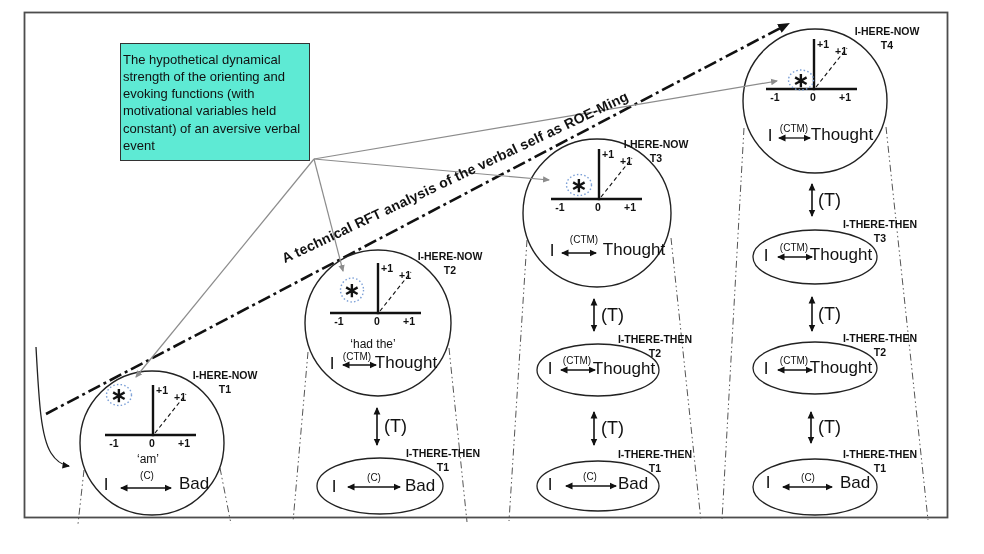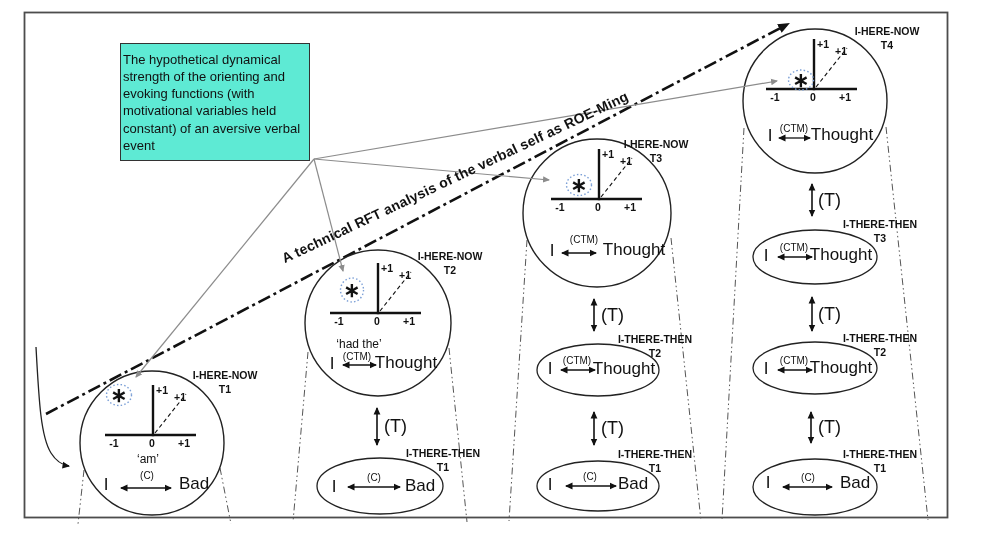--- a/index.html
+++ b/index.html
@@ -149,21 +149,21 @@
   <div class="txt word" style="left:106px;top:485px">I</div>
   <div class="txt word" style="left:194px;top:484px">Bad</div>
 
   <div class="ctx" style="left:450px;top:250px"><span>I-HERE-NOW</span><br><span>T2</span></div>
   <div class="txt axlbl" style="left:387px;top:268px">+1</div>
   <div class="txt axlbl" style="left:405px;top:275px">+1</div>
   <div class="txt axlbl" style="left:339px;top:321px">-1</div>
   <div class="txt axlbl" style="left:377px;top:321px">0</div>
   <div class="txt axlbl" style="left:409px;top:321px">+1</div>
   <div class="txt ast" style="left:352px;top:290px">∗</div>
-  <div class="txt quote" style="left:359px;top:344px">‘had the’</div>
+  <div class="txt quote" style="left:373px;top:344px">‘had the’</div>
   <div class="txt rlabel" style="left:357px;top:356px">(CTM)</div>
   <div class="txt word" style="left:332px;top:364px">I</div>
   <div class="txt word" style="left:406px;top:363px">Thought</div>
 
   <div class="ctx" style="left:656px;top:138px"><span>I-HERE-NOW</span><br><span>T3</span></div>
   <div class="txt axlbl" style="left:608px;top:154px">+1</div>
   <div class="txt axlbl" style="left:626px;top:161px">+1</div>
   <div class="txt axlbl" style="left:560px;top:207px">-1</div>
   <div class="txt axlbl" style="left:598px;top:207px">0</div>
   <div class="txt axlbl" style="left:630px;top:207px">+1</div>

